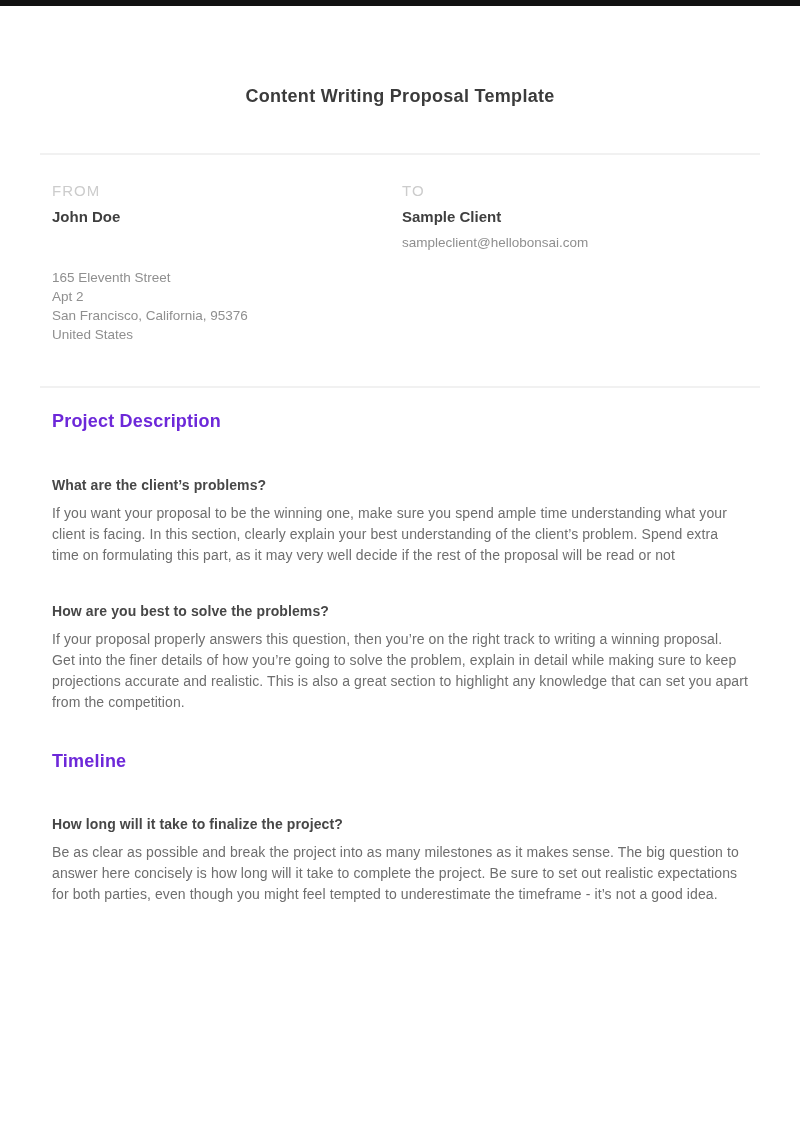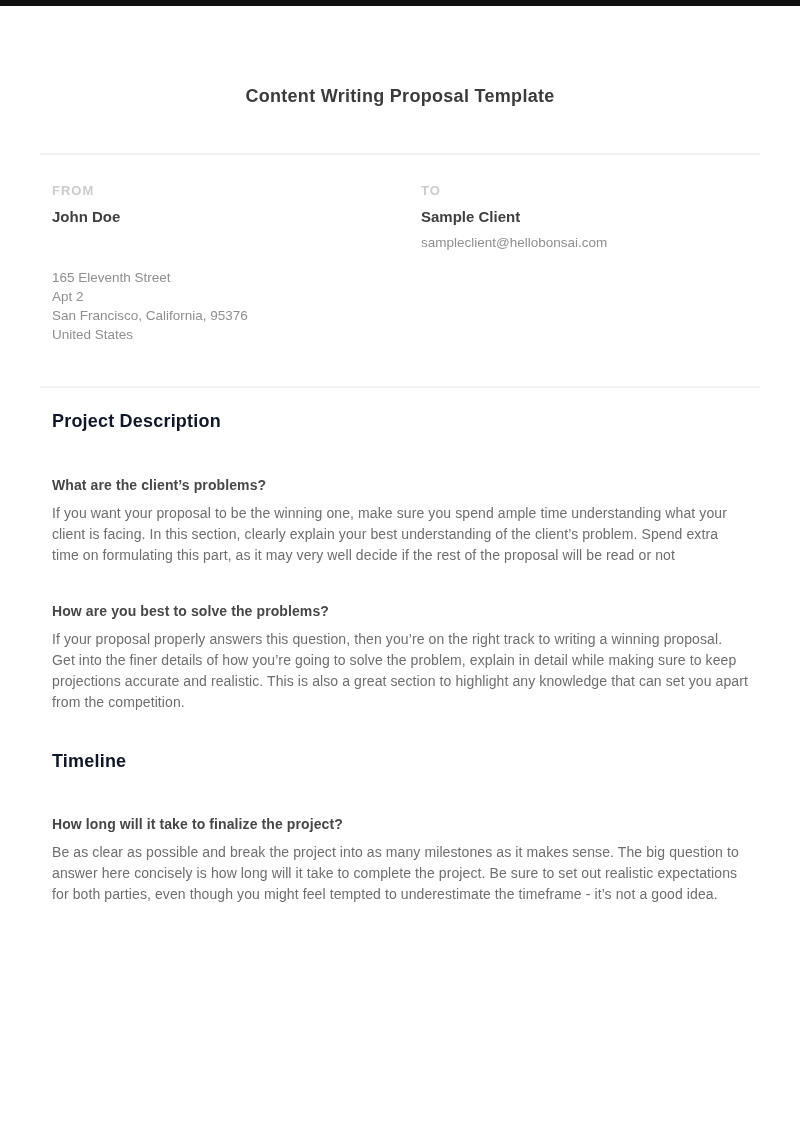--- a/index.html
+++ b/index.html
@@ -31,27 +31,27 @@
     border-top: 2px solid #f1f1f1;
     height: 0;
   }
   .divider1 { margin: 47px 40px 0; }
   .divider2 { margin: 42px 40px 0; }
   .parties {
     display: flex;
     margin: 31px 52px 0;
   }
   .party-from { width: 350px; flex: 0 0 350px; }
-  .party-to { flex: 1; margin-left: 19px; }
+  .party-to { flex: 1; }
   .party-label {
-    font-size: 13px;
+    font-size: 15px;
     line-height: 10px;
     letter-spacing: 1px;
     color: #cccccc;
-    font-weight: 700;
+    font-weight: 400;
   }
   .party-name {
     margin-top: 10px;
     font-size: 15px;
     line-height: 22px;
     font-weight: 700;
     color: #3f3f3f;
   }
   .party-email {
     margin-top: 6px;
@@ -63,21 +63,21 @@
     margin-top: 40px;
     font-size: 13.5px;
     line-height: 19px;
     color: #8f8f8f;
   }
   .section-heading {
     margin: 0 52px;
     font-size: 18px;
     font-weight: 600;
     line-height: 22px;
-    color: #0f172a;
+    color: #6d28d9;
     letter-spacing: 0.2px;
   }
   .h-project { margin-top: 22px; }
   .h-timeline { margin-top: 37px; }
   .qa { margin: 0 52px; }
   .qa1 { margin-top: 45px; }
   .qa2 { margin-top: 37px; }
   .qa3 { margin-top: 44px; }
   .qa-question {
     margin: 0;

